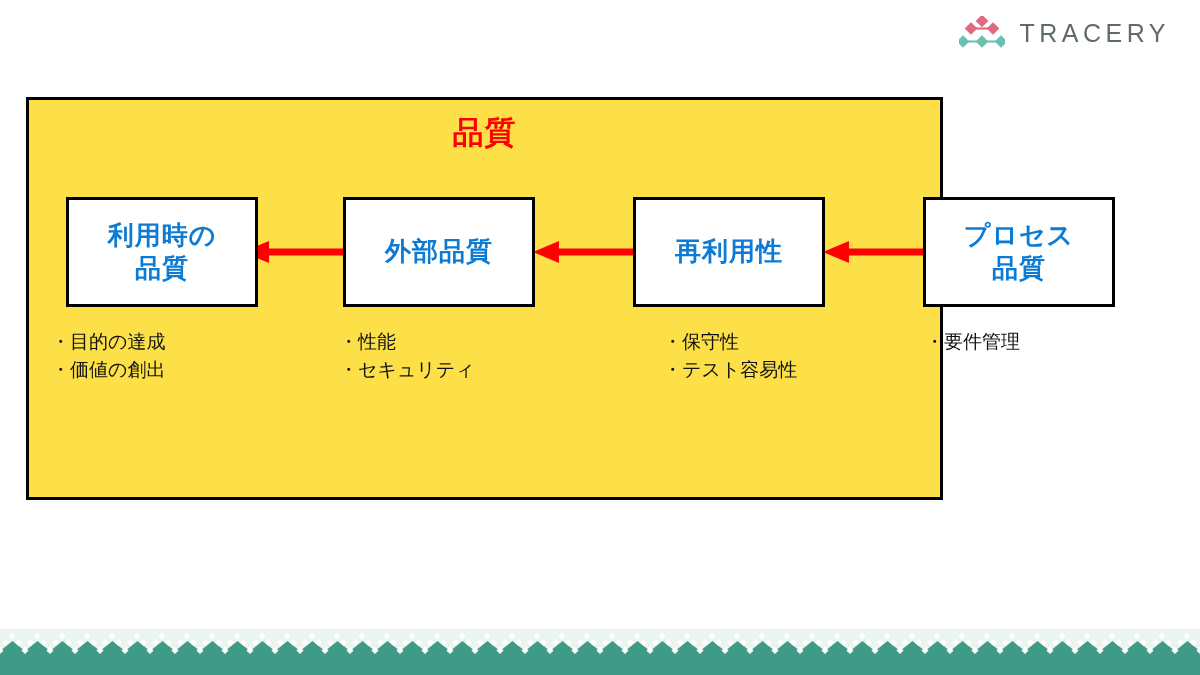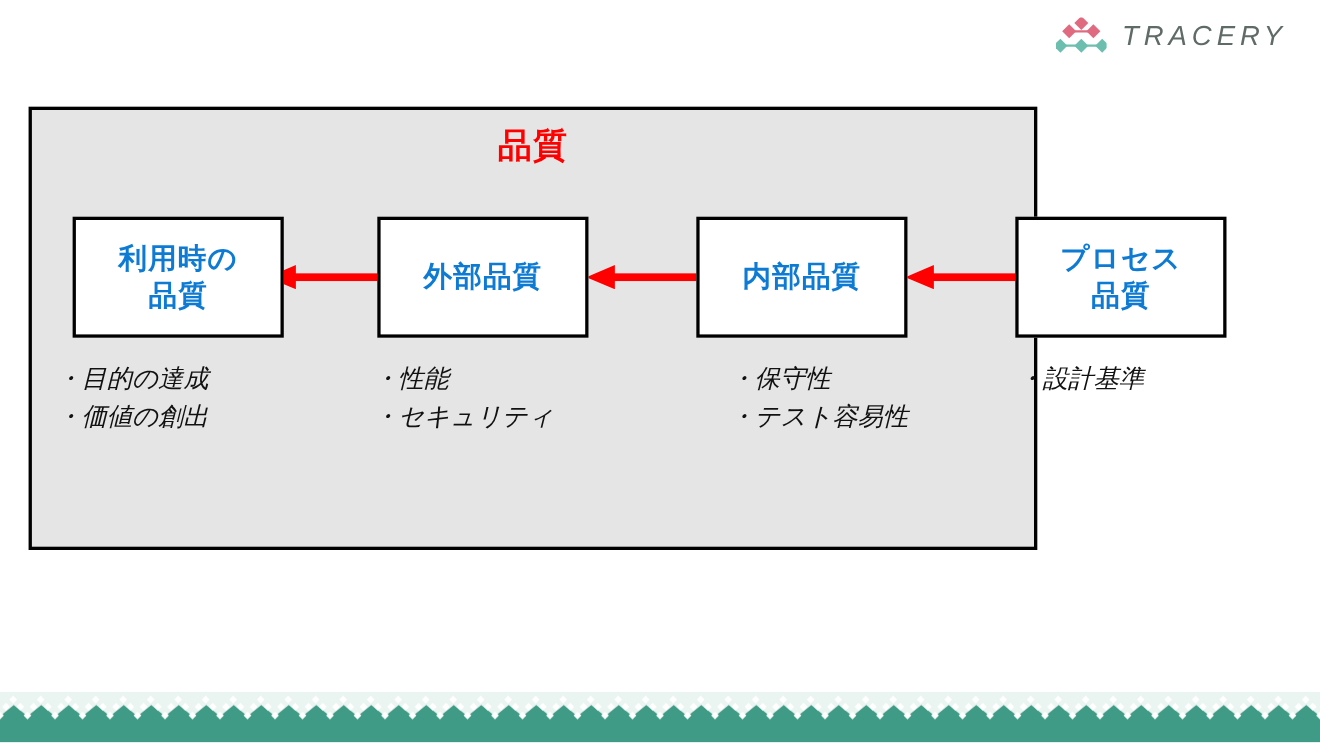--- a/index.html
+++ b/index.html
@@ -17,21 +17,20 @@
   }
 
   
   .brand {
     position: absolute;
     top: 16px;
     right: 30px;
     display: flex;
     align-items: center;
     gap: 14px;
-    font-style: italic;
   }
   .brand-mark {
     width: 46px;
     height: 34px;
     display: block;
   }
   .brand-text {
     font-size: 25px;
     letter-spacing: 4.5px;
     color: #5f6b66;
@@ -41,21 +40,21 @@
 
   
   .frame {
     position: absolute;
     left: 26px;
     top: 97px;
     width: 917px;
     height: 403px;
     border: 3px solid #000000;
     box-sizing: border-box;
-    background: #e5e5e5;
+    background: #fde047;
   }
 
   .diagram-title {
     position: absolute;
     top: 16px;
     left: 0;
     width: 100%;
     text-align: center;
     color: #ff0000;
     font-size: 31px;
@@ -113,25 +112,24 @@
     position: absolute;
     left: 0;
     top: 228px;
     width: 100%;
     height: 150px;
   }
   .blist {
     position: absolute;
     top: 0;
     color: #111111;
-    font-size: 23px;
+    font-size: 19px;
     line-height: 1.47;
     letter-spacing: 0px;
     white-space: nowrap;
-    font-style: italic;
   }
   .blist-0 { left: 22px; }
   .blist-1 { left: 310px; }
   .blist-2 { left: 602px; margin-left: 32px; }
   .blist-3 { left: 896px; }
   .blist .bullet-item { display: block; }
 
   
   .footer-band {
     position: absolute;
@@ -166,21 +164,21 @@
 </div>
 
 <div class="frame">
 
   <div class="diagram-title">品質</div>
 
   <div class="boxes-row">
     <div class="qbox qbox-0">利用時の
 品質</div>
     <div class="qbox qbox-1">外部品質</div>
-    <div class="qbox qbox-2">内部品質</div>
+    <div class="qbox qbox-2">再利用性</div>
     <div class="qbox qbox-3">プロセス
 品質</div>
 
     <div class="arrow arrow-0">
       <svg viewBox="0 0 102 22" preserveAspectRatio="none" xmlns="http://www.w3.org/2000/svg" aria-hidden="true">
         <polygon points="0,11 26,0 26,22" fill="#ff0000"></polygon>
         <rect x="24" y="7.5" width="78" height="7" fill="#ff0000"></rect>
       </svg>
     </div>
     <div class="arrow arrow-1">
@@ -204,21 +202,21 @@
     </div>
     <div class="blist blist-1">
       <span class="bullet-item">・性能</span>
       <span class="bullet-item">・セキュリティ</span>
     </div>
     <div class="blist blist-2">
       <span class="bullet-item">・保守性</span>
       <span class="bullet-item">・テスト容易性</span>
     </div>
     <div class="blist blist-3">
-      <span class="bullet-item">・設計基準</span>
+      <span class="bullet-item">・要件管理</span>
     </div>
   </div>
 
 </div>
 
 <div class="footer-band">
   <svg viewBox="0 0 1200 46" preserveAspectRatio="none" xmlns="http://www.w3.org/2000/svg" aria-hidden="true">
     <rect x="0" y="0" width="1200" height="46" fill="#eaf4f1"></rect>
     <defs>
       <pattern id="scallop" x="0" y="0" width="50" height="46" patternUnits="userSpaceOnUse">

